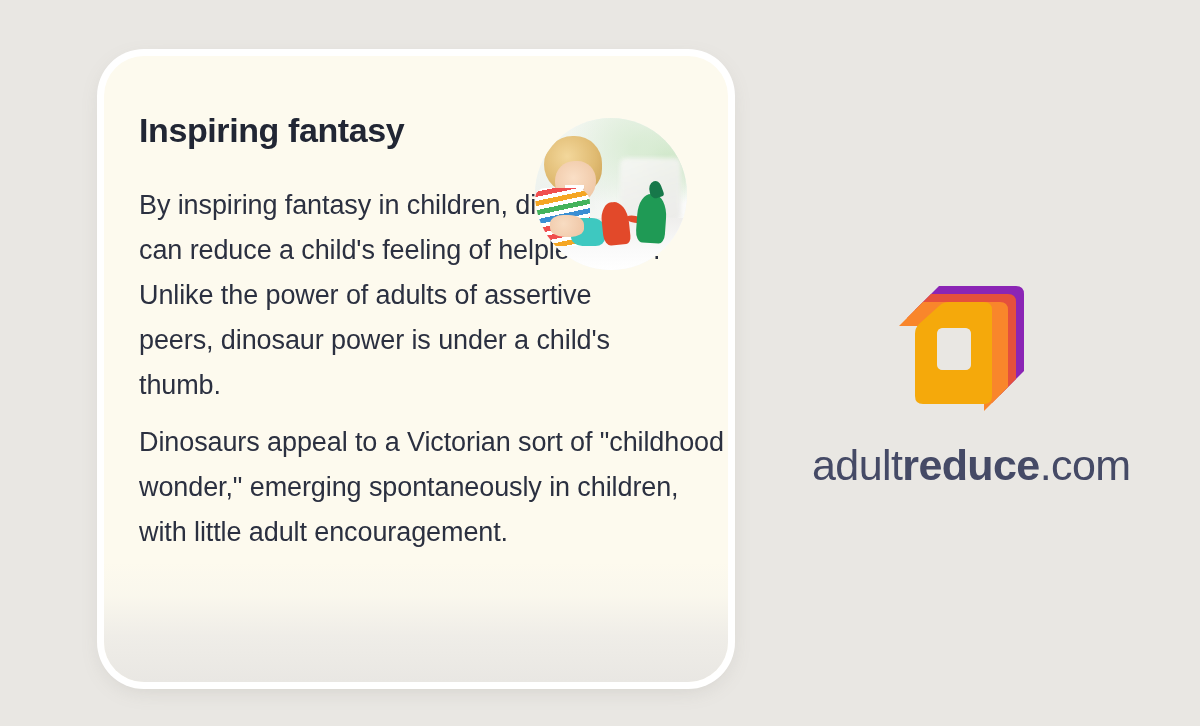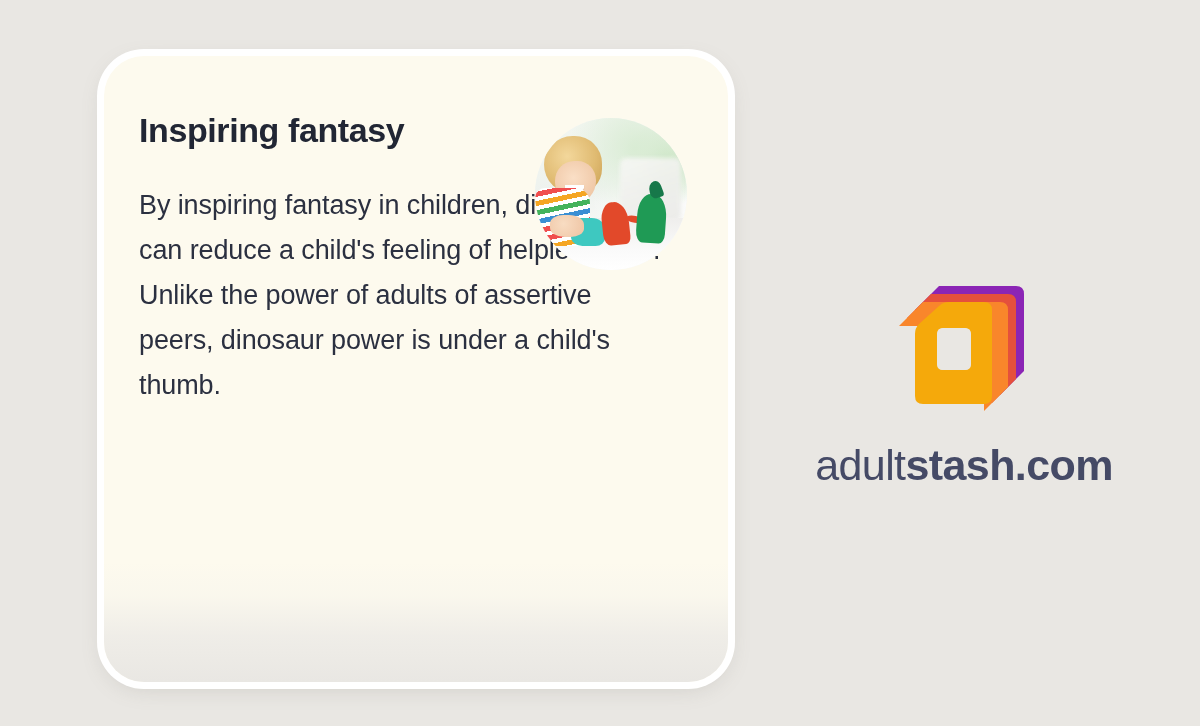--- a/index.html
+++ b/index.html
@@ -212,33 +212,34 @@
   #brand-wordmark {
     margin-top: 26px;
     font-size: 43px;
     color: #454a66;
     letter-spacing: -0.6px;
     line-height: 1;
     white-space: nowrap;
   }
   #brand-wordmark .wm-light { font-weight: 300; }
   #brand-wordmark .wm-bold  { font-weight: bold; }
-  #brand-wordmark .wm-tld   { font-weight: 700; }
+  #brand-wordmark .wm-tld   { font-weight: 400; }
 </style>
 </head>
 <body>
 
 <div id="idea-card">
 
   <div id="card-inner">
 
     <h1 id="card-title">Inspiring fantasy</h1>
 
     <p id="paragraph-1" class="card-paragraph">By inspiring fantasy in children, dinosaurs can reduce a child's feeling of helplessness. Unlike the power of adults of assertive peers, dinosaur power is under a child's thumb.</p>
 
+    <p id="paragraph-2" class="card-paragraph">Dinosaurs appeal to a Victorian sort of "childhood wonder," emerging spontaneously in children, with little adult encouragement.</p>
   </div>
 
   <div id="card-photo">
     <div class="ph-bg"></div>
     <div class="ph-cabinet"></div>
     <div class="ph-floor"></div>
     <div class="ph-hair"></div>
     <div class="ph-face"></div>
     <div class="ph-smile"></div>
     <div class="ph-shirt"></div>
@@ -261,15 +262,15 @@
 
     <path fill="#f9862b" d="M32 30 L109 30 Q117 30 117 38 L117 115 L93 139 L93 54 L8 54 Z"></path>
 
     <path fill="#f5a90b" fill-rule="evenodd" d="M24 62 Q24 56 28 52 L48 34 Q52 30 58 30 L93 30 Q101 30 101 38 L101 124 Q101 132 93 132 L32 132 Q24 132 24 124 Z
              M46 62 Q46 56 52 56 L74 56 Q80 56 80 62 L80 92 Q80 98 74 98 L52 98 Q46 98 46 92 Z"></path>
 
     <rect x="46" y="56" width="34" height="42" rx="7" fill="#e9e7e3"></rect>
   </svg>
 
   <div id="brand-wordmark">
-    <span class="wm-light">adult</span><span class="wm-bold">stash</span><span class="wm-tld">.com</span>
+    <span class="wm-light">adult</span><span class="wm-bold">reduce</span><span class="wm-tld">.com</span>
   </div>
 </div>
 
 </body></html>

